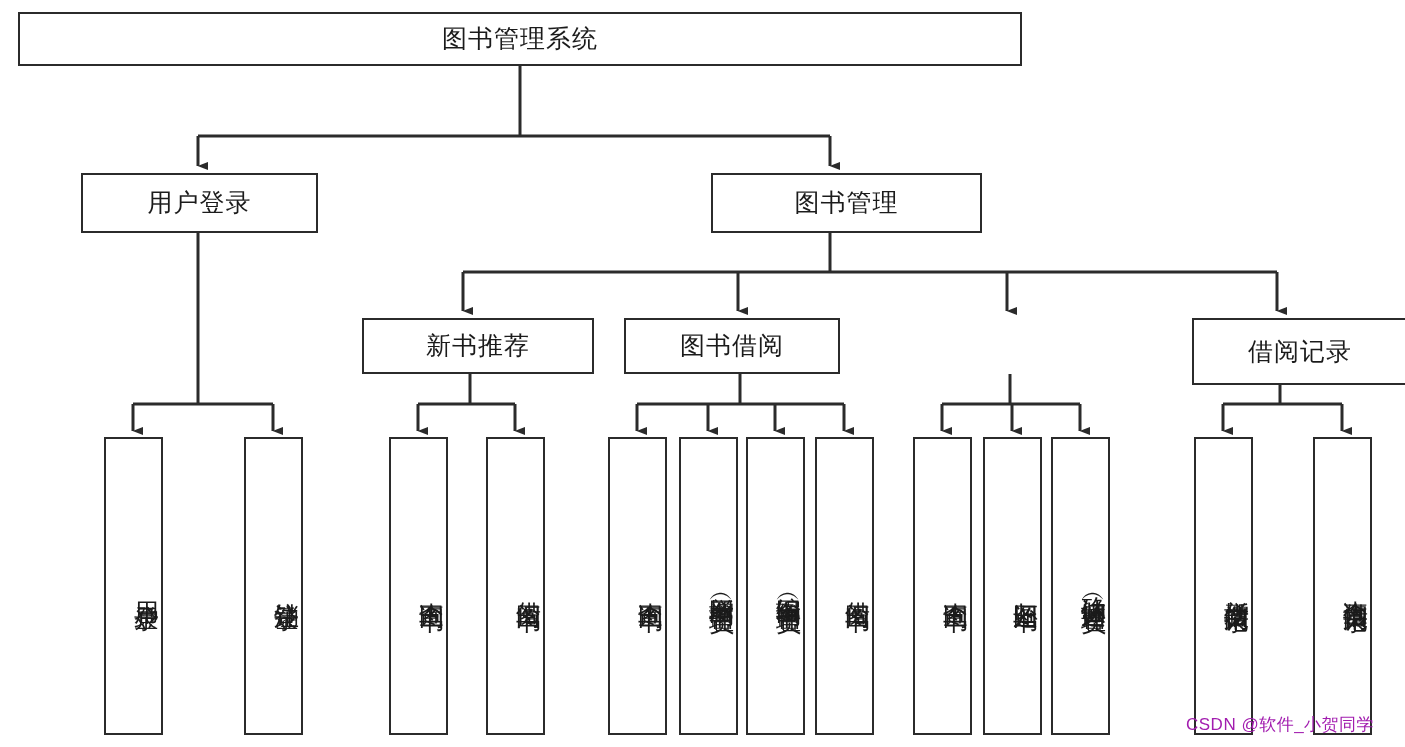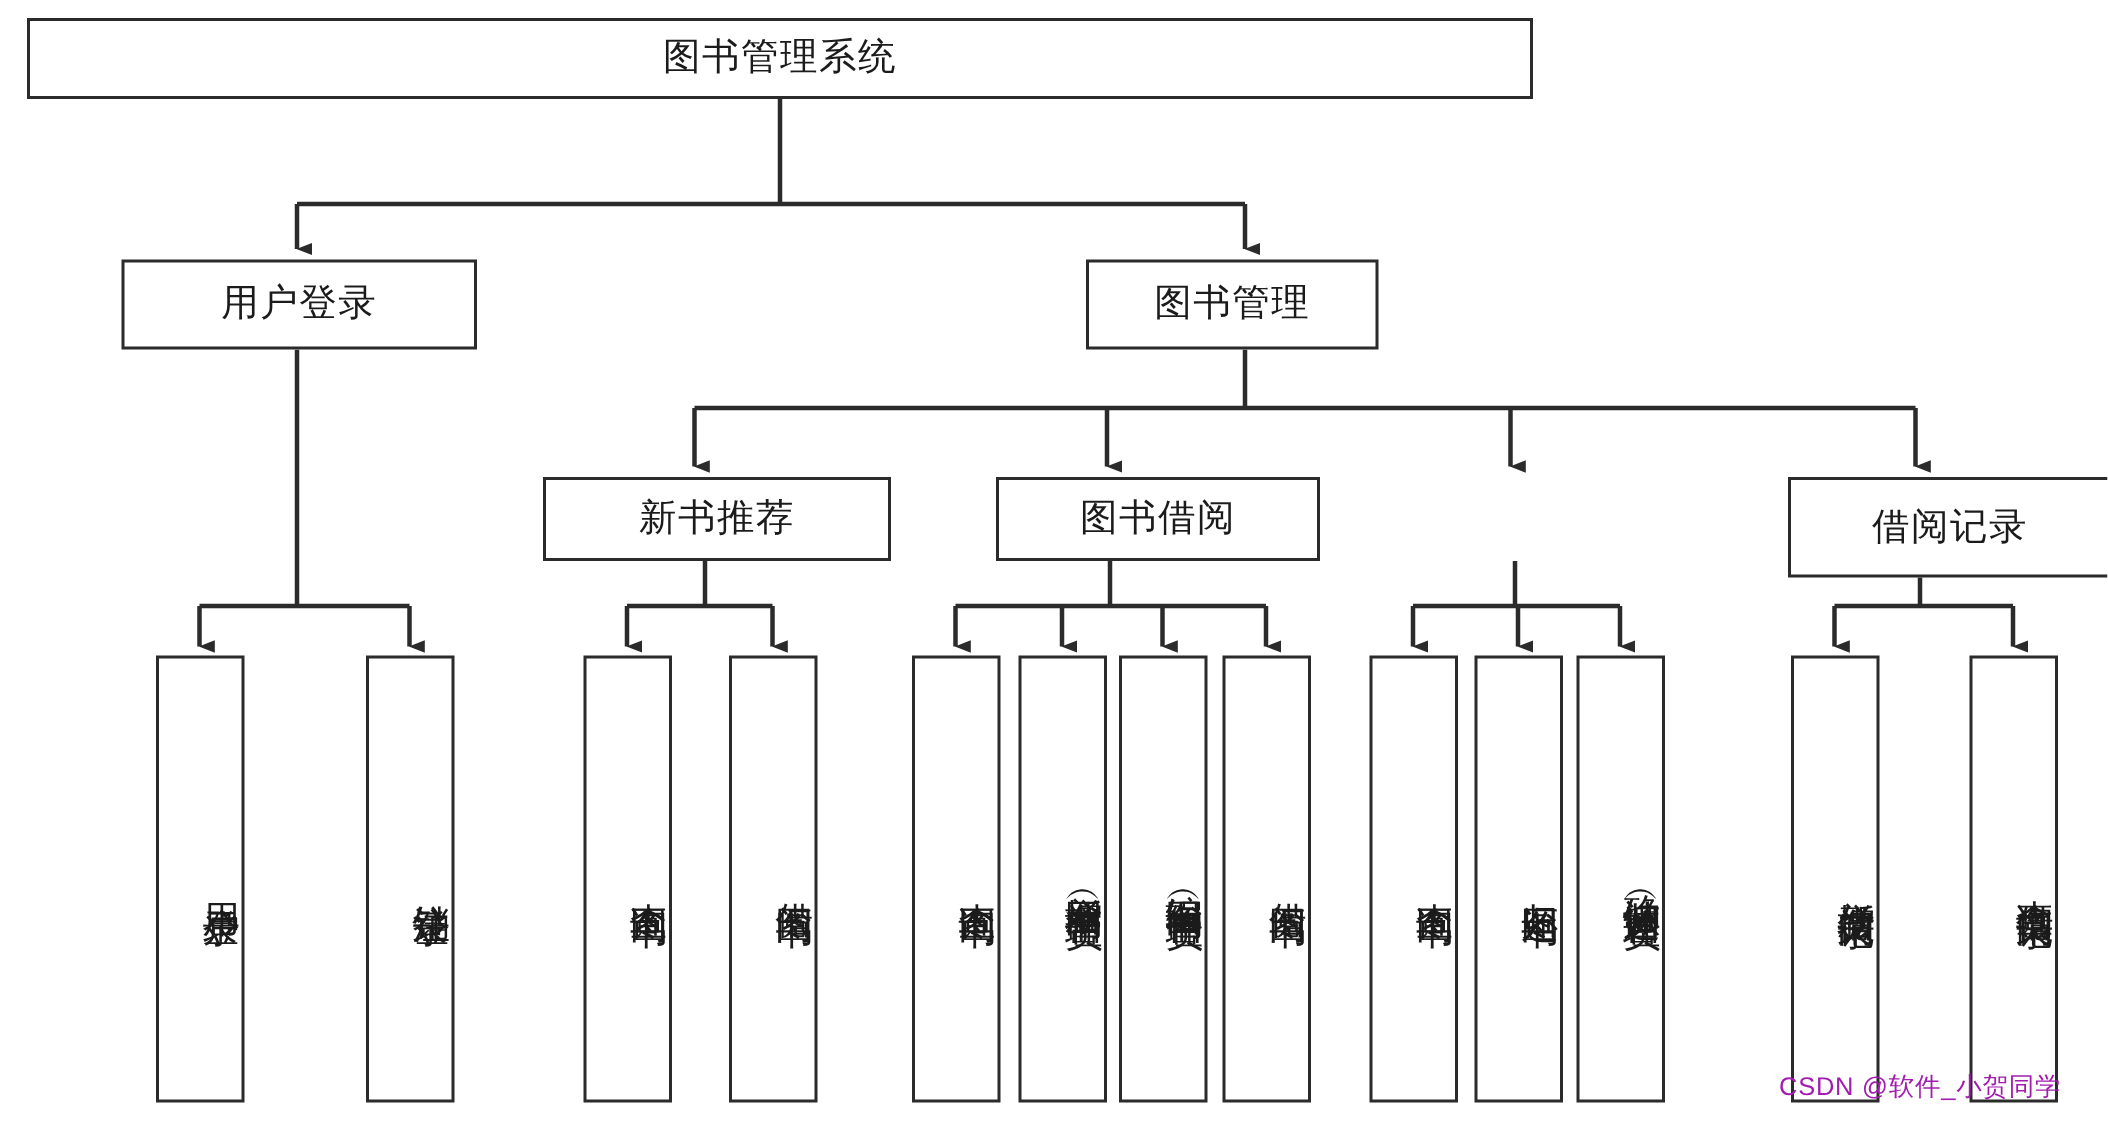--- a/index.html
+++ b/index.html
@@ -122,28 +122,28 @@
     </g>
   </svg>
 
   <div class="node horiz root-node" style="left:18px; top:12px; width:1004px; height:54px;">
     <span>图书管理系统</span>
   </div>
 
   <div class="node horiz" style="left:81px; top:173px; width:237px; height:60px;">
     <span>用户登录</span>
   </div>
-  <div class="node horiz" style="left:711px; top:173px; width:195px; height:60px;margin-left:13px;">
+  <div class="node horiz" style="left:711px; top:173px; width:271px; height:60px;">
     <span>图书管理</span>
   </div>
 
   <div class="node horiz" style="left:362px; top:318px; width:232px; height:56px;">
     <span>新书推荐</span>
   </div>
-  <div class="node horiz" style="left:664px; top:318px; width:216px; height:56px;">
+  <div class="node horiz" style="left:624px; top:318px; width:216px; height:56px;">
     <span>图书借阅</span>
   </div>
   <div class="node horiz" style="left:1172px; top:318px; width:216px; height:67px;margin-left:20px;">
     <span>借阅记录</span>
   </div>
 
   <div class="node vert" style="left:104px; top:437px; width:59px; height:298px;">
     <span>用户登录</span>
   </div>
   <div class="node vert" style="left:244px; top:437px; width:59px; height:298px;">

